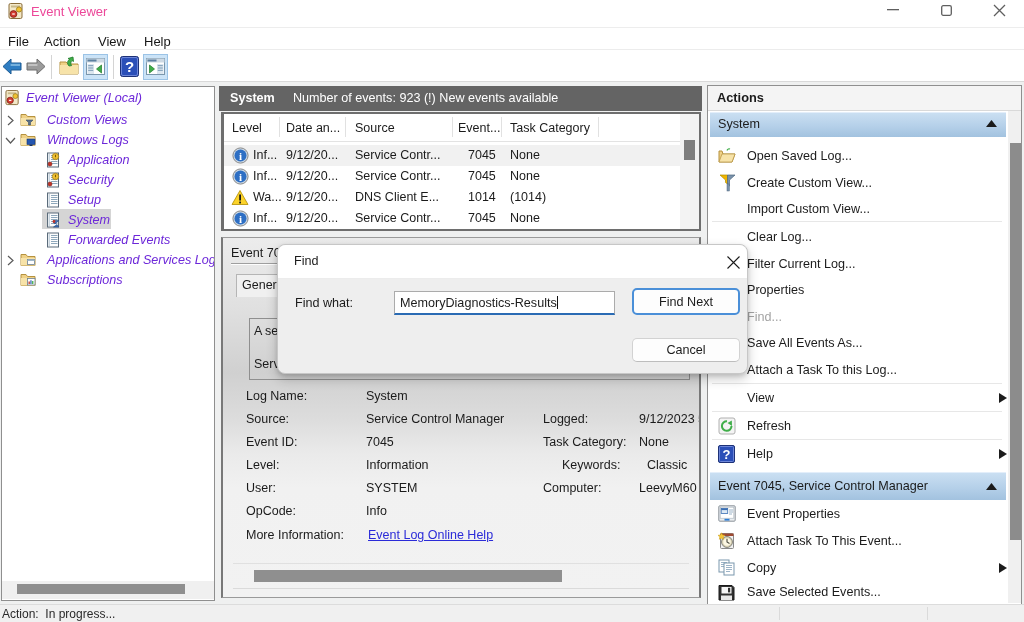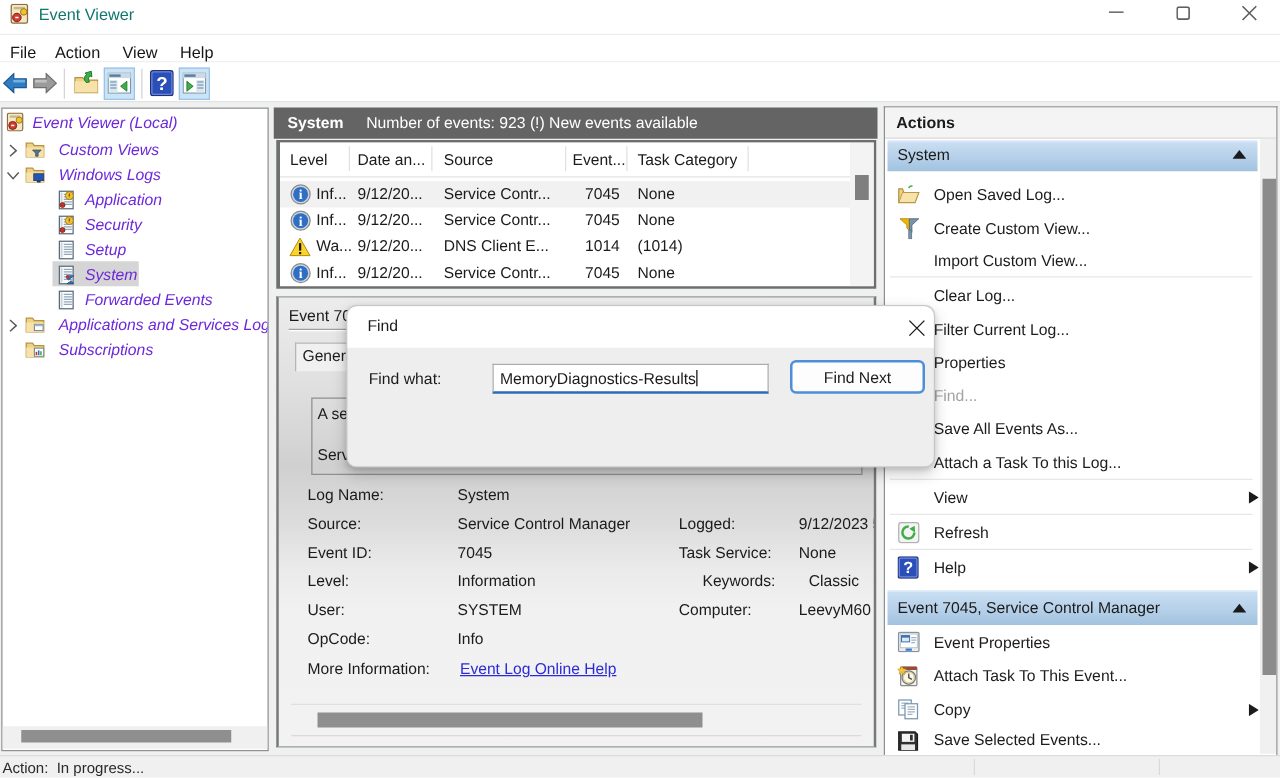--- a/index.html
+++ b/index.html
@@ -2,21 +2,21 @@
 <html><head>
 <meta charset="utf-8">
 <style>
   * { margin:0; padding:0; box-sizing:border-box; }
   html,body { width:1024px; height:622px; overflow:hidden; }
   body { font-family:"Liberation Sans", sans-serif; font-size:12.5px; color:#1b1b1b; background:#fff; position:relative; }
   .abs { position:absolute; }
 
   
   #titlebar { left:0; top:0; width:1024px; height:28px; background:#fff; border-bottom:1px solid #ededed; }
-  #title-text { left:31px; top:4px; color:#0f766e; font-size:13px; }
+  #title-text { left:31px; top:4px; color:#ec4899; font-size:13px; }
   .winbtn { color:#5a5a5a; }
   #menubar { left:0; top:28px; width:1024px; height:22px; background:#fff; border-bottom:1px solid #ececec;}
   .menu { top:34px; font-size:13px; color:#161616; }
   #toolbar { left:0; top:50px; width:1024px; height:32px; background:#fff; border-bottom:1px solid #d9d9d9; }
   .tbsep { top:55px; width:1px; height:24px; background:#d4d4d4; }
   .tbbtn { top:54px; width:25px; height:26px; background:#cbe3f7; border:1px solid #9bc3e6; }
 
   
   #mainbg { left:0; top:82px; width:1024px; height:522px; background:#eff0f0; }
   #statusbar { left:0; top:604px; width:1024px; height:18px; background:#f0f0f0; border-top:1px solid #dcdcdc; font-size:12px; color:#2a2a2a; }
@@ -309,21 +309,21 @@
   </div>
 
   <div class="fl" style="left:23px;top:151px;">Log Name:</div>
     <div class="fl" style="left:143px;top:151px;">System</div>
   <div class="fl" style="left:23px;top:174px;">Source:</div>
     <div class="fl" style="left:143px;top:174px;">Service Control Manager</div>
   <div class="fl" style="left:320px;top:174px;">Logged:</div>
     <div class="fl" style="left:416px;top:174px;">9/12/2023 5:2</div>
   <div class="fl" style="left:23px;top:197px;">Event ID:</div>
     <div class="fl" style="left:143px;top:197px;">7045</div>
-  <div class="fl" style="left:320px;top:197px;">Task Service:</div>
+  <div class="fl" style="left:320px;top:197px;">Task Category:</div>
     <div class="fl" style="left:416px;top:197px;">None</div>
   <div class="fl" style="left:23px;top:220px;">Level:</div>
     <div class="fl" style="left:143px;top:220px;">Information</div>
   <div class="fl" style="left:320px;top:220px;margin-left:19px;">Keywords:</div>
     <div class="fl" style="left:424px;top:220px;">Classic</div>
   <div class="fl" style="left:23px;top:243px;">User:</div>
     <div class="fl" style="left:143px;top:243px;">SYSTEM</div>
   <div class="fl" style="left:320px;top:243px;">Computer:</div>
     <div class="fl" style="left:416px;top:243px;">LeevyM60</div>
   <div class="fl" style="left:23px;top:266px;">OpCode:</div>
@@ -444,13 +444,14 @@
   <div id="dlgtitle"></div>
   <div style="position:absolute;left:16px;top:9px;font-size:12.6px;">Find</div>
   <svg style="position:absolute;left:448px;top:10px;" width="15" height="15">
       <path d="M1.5 1.5 L13.5 13.5 M13.5 1.5 L1.5 13.5" stroke="#1b1b1b" stroke-width="1.1"></path>
     </svg>
   <div style="position:absolute;left:17px;top:51px;font-size:12.6px;">Find what:</div>
   <div id="findinput">
       <span style="position:absolute;left:5px;top:4px;font-size:12.6px;white-space:nowrap;">MemoryDiagnostics-Results<span style="display:inline-block;width:1px;height:13px;background:#111;vertical-align:-2px;"></span></span>
     </div>
   <div class="dbtn" style="top:43px;height:27px;line-height:25px;border:2px solid #4a8fd8;">Find Next</div>
+  <div class="dbtn" style="top:93px;height:24px;line-height:22px;border:1px solid #d2d2d2;border-bottom-color:#bdbdbd;">Cancel</div>
 </div>
 
 </body></html>

